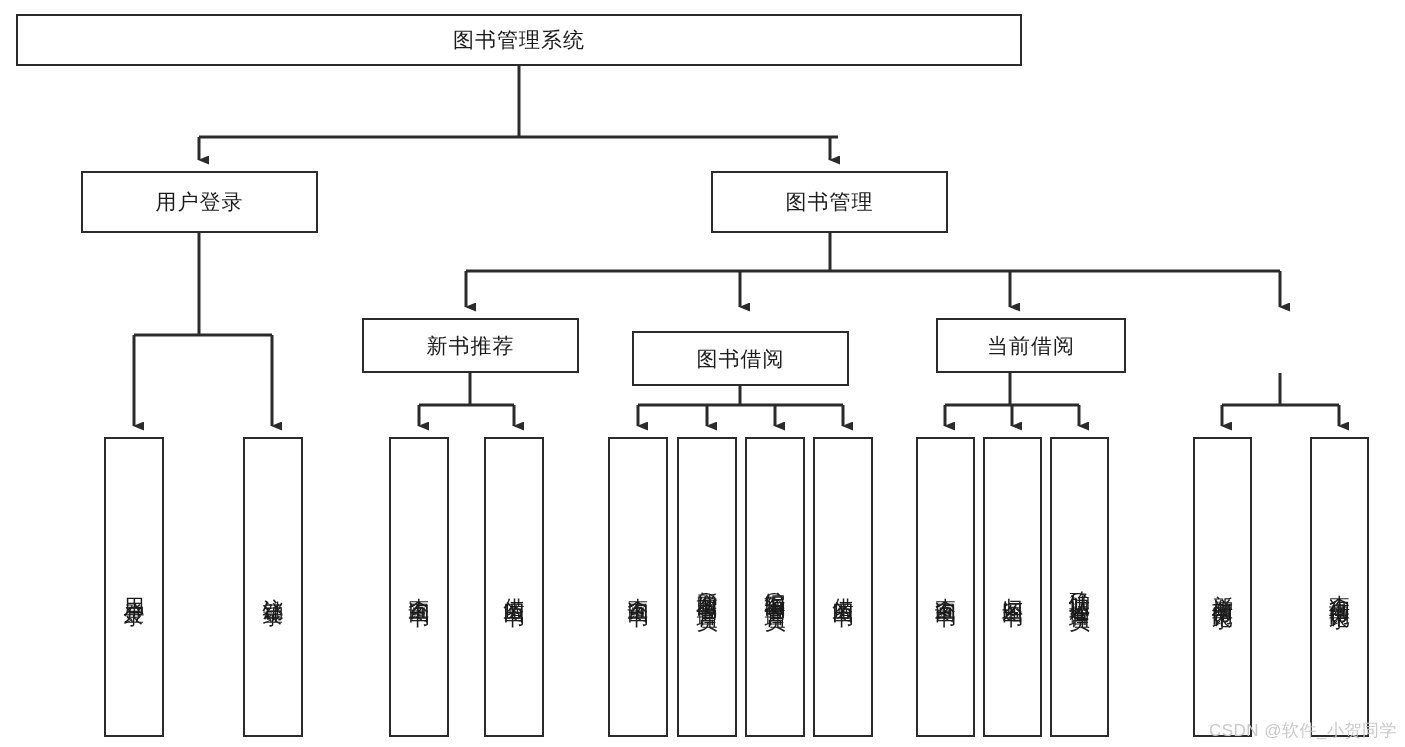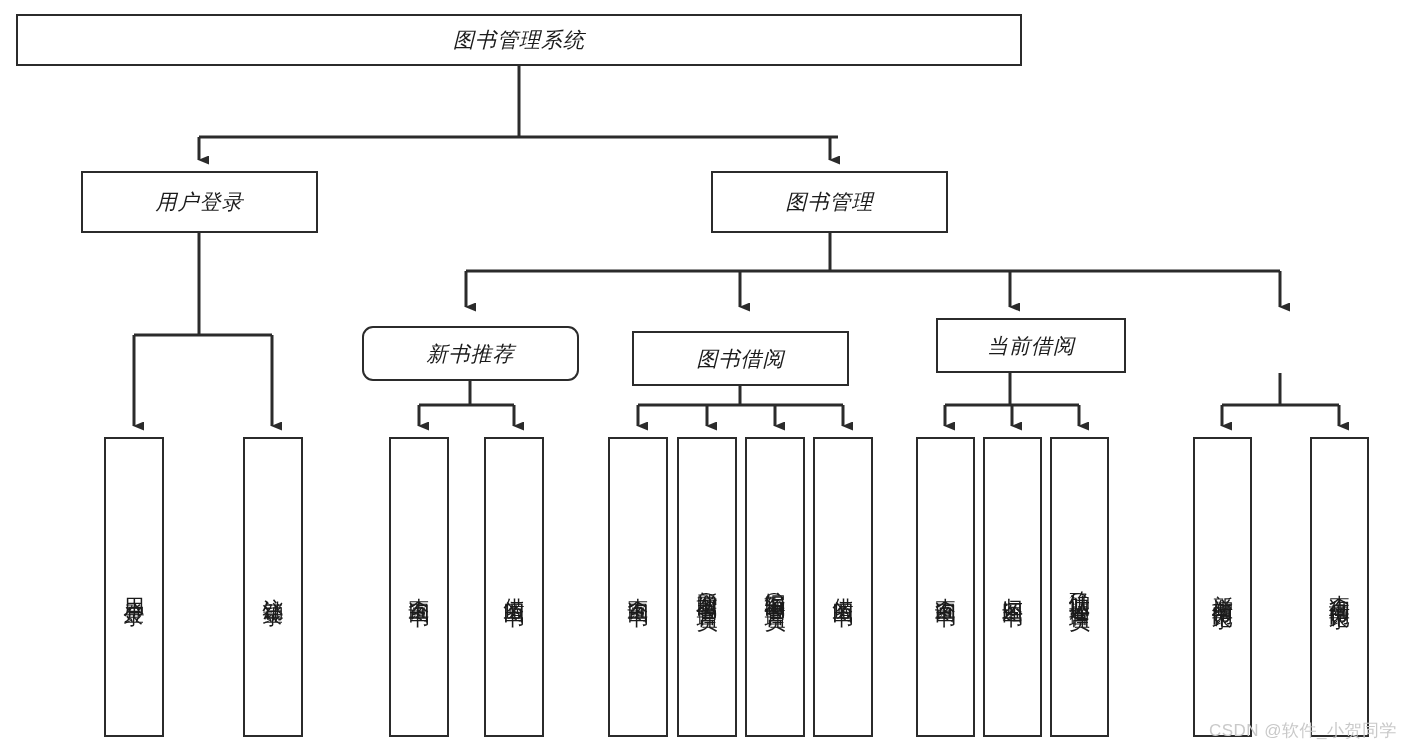--- a/index.html
+++ b/index.html
@@ -28,21 +28,20 @@
     display: flex;
     align-items: center;
     justify-content: center;
     color: #1b1b1b;
     z-index: 2;
   }
   .node.horiz {
     font-size: 21px;
     letter-spacing: 1px;
     line-height: 1.2;
-    font-style: italic;
   }
   .node.vert {
     writing-mode: vertical-rl;
     text-orientation: upright;
     font-size: 21px;
     letter-spacing: 3px;
     line-height: 1.15;
     padding-top: 6px;
     padding-bottom: 6px;
     align-items: center;
@@ -126,21 +125,21 @@
     <span class="txt">图书管理系统</span>
   </div>
 
   <div class="node horiz" id="n-l1-0" style="left: 81px; top: 171px; width: 237px; height: 62px;">
     <span class="txt">用户登录</span>
   </div>
   <div class="node horiz" id="n-l1-1" style="left: 711px; top: 171px; width: 237px; height: 62px;">
     <span class="txt">图书管理</span>
   </div>
 
-  <div class="node horiz" id="n-l2-0" style="left: 362px; top: 326px; width: 217px; height: 55px; border-radius: 11px;">
+  <div class="node horiz" id="n-l2-0" style="left: 362px; top: 318px; width: 217px; height: 55px;">
     <span class="txt">新书推荐</span>
   </div>
   <div class="node horiz" id="n-l2-1" style="left: 632px; top: 331px; width: 217px; height: 55px;">
     <span class="txt">图书借阅</span>
   </div>
   <div class="node horiz" id="n-l2-2" style="left: 936px; top: 318px; width: 190px; height: 55px;">
     <span class="txt">当前借阅</span>
   </div>
 
   <div class="node vert" id="n-lf-0" style="left: 104px; top: 437px; width: 60px; height: 300px;">

